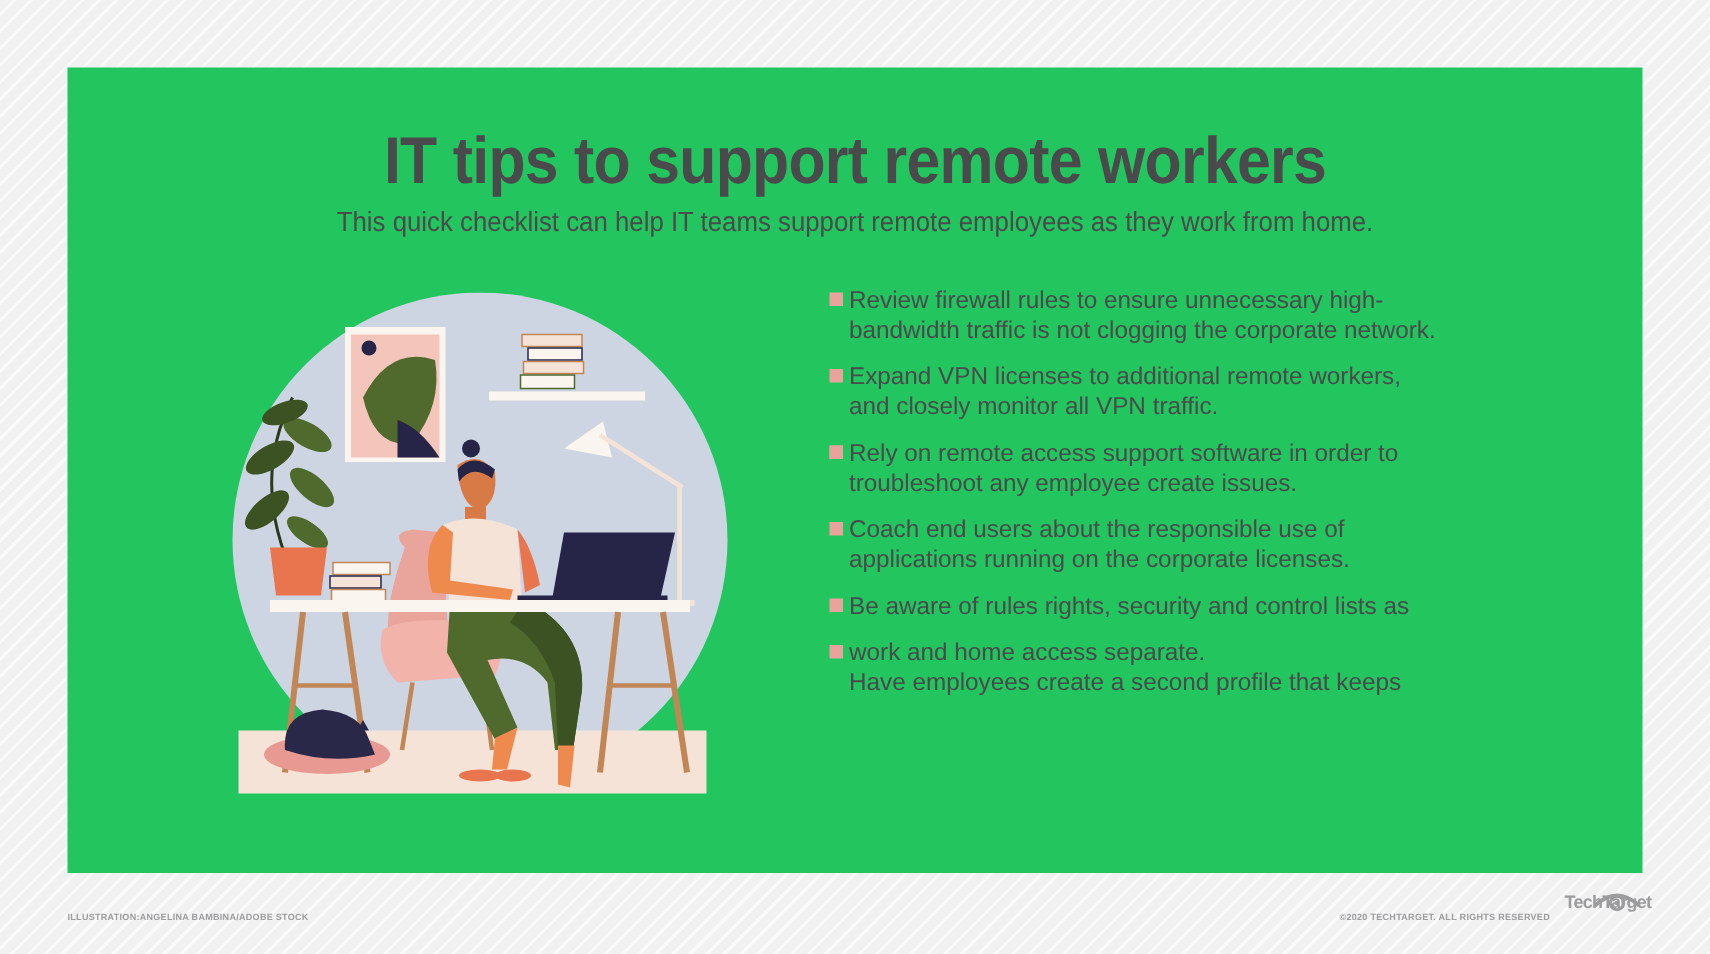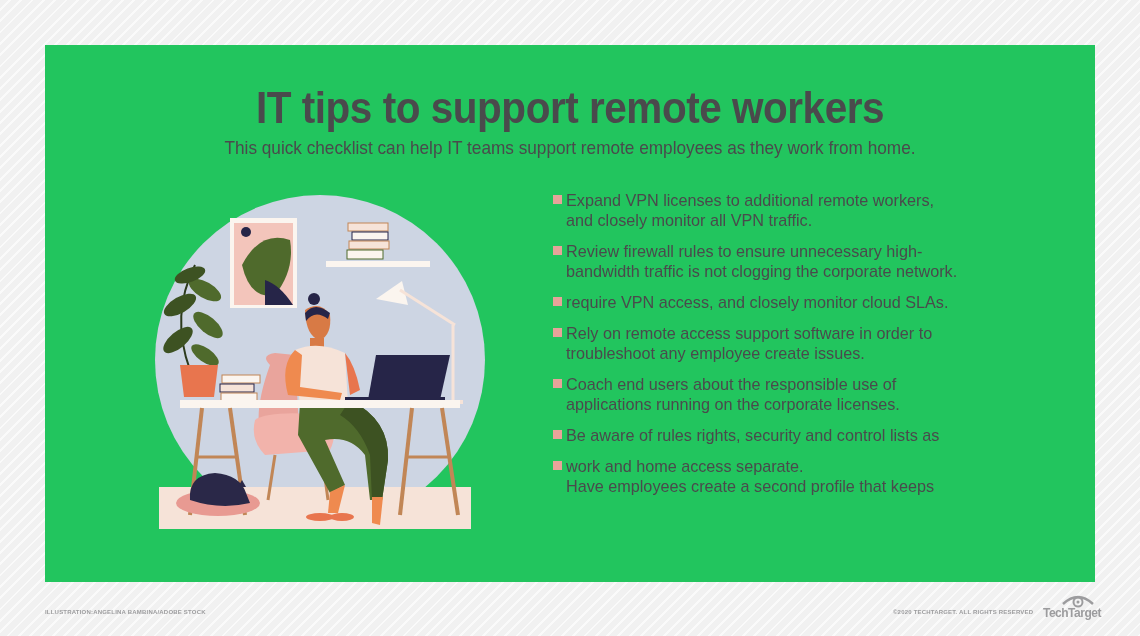--- a/index.html
+++ b/index.html
@@ -31,21 +31,21 @@
   .tip .text { display: block; }
   .credit {
     position: absolute; left: 45px; top: 609px; font-size: 6px; font-weight: bold;
     color: #9c9c9e; letter-spacing: 0.2px;
   }
   .copyright {
     position: absolute; left: 893px; top: 609px; font-size: 6px; font-weight: bold;
     color: #9c9c9e; letter-spacing: 0.2px;
   }
   .logo { position: absolute; left: 1043px; top: 592px; width: 54px; height: 28px; }
-  .logo-text { position: absolute; left: 0; bottom: 0; font-weight: bold; font-size: 12px; color: #9c9c9e; letter-spacing: -0.5px; }
+  .logo-text { position: absolute; left: 0; bottom: 12px; font-weight: bold; font-size: 12px; color: #9c9c9e; letter-spacing: -0.5px; }
 </style>
 </head>
 <body>
 
 <div class="card">
   <div class="title">IT tips to support remote workers</div>
   <div class="subtitle">This quick checklist can help IT teams support remote employees as they work from home.</div>
 
   <svg class="illustration" viewBox="0 0 340 340" xmlns="http://www.w3.org/2000/svg">
 
@@ -115,31 +115,30 @@
     <line x1="256" y1="262" x2="300" y2="262" stroke="#c18656" stroke-width="3"></line>
 
     <ellipse cx="68" cy="308" rx="42" ry="13" fill="#e89a92"></ellipse>
     <path d="M40 305 Q38 280 65 278 Q90 280 96 298 L100 308 Q70 315 40 305Z" fill="#2a2848"></path>
     <path d="M88 292 L92 285 L96 292Z" fill="#2a2848"></path>
   </svg>
 
   <ul class="tips">
     <li class="tip">
         <span class="bullet"></span>
+        <span class="text">Review firewall rules to ensure unnecessary high-</span>
+        <span class="text">bandwidth traffic is not clogging the corporate network.</span>
+      </li>
+    <li class="tip">
+        <span class="bullet"></span>
         <span class="text">Expand VPN licenses to additional remote workers,</span>
         <span class="text">and closely monitor all VPN traffic.</span>
       </li>
     <li class="tip">
         <span class="bullet"></span>
-        <span class="text">Review firewall rules to ensure unnecessary high-</span>
-        <span class="text">bandwidth traffic is not clogging the corporate network.</span>
-      </li>
-    <li class="tip">
-        <span class="bullet"></span>
-        <span class="text">require VPN access, and closely monitor cloud SLAs.</span>
       </li>
     <li class="tip">
         <span class="bullet"></span>
         <span class="text">Rely on remote access support software in order to</span>
         <span class="text">troubleshoot any employee create issues.</span>
       </li>
     <li class="tip">
         <span class="bullet"></span>
         <span class="text">Coach end users about the responsible use of</span>
         <span class="text">applications running on the corporate licenses.</span>

